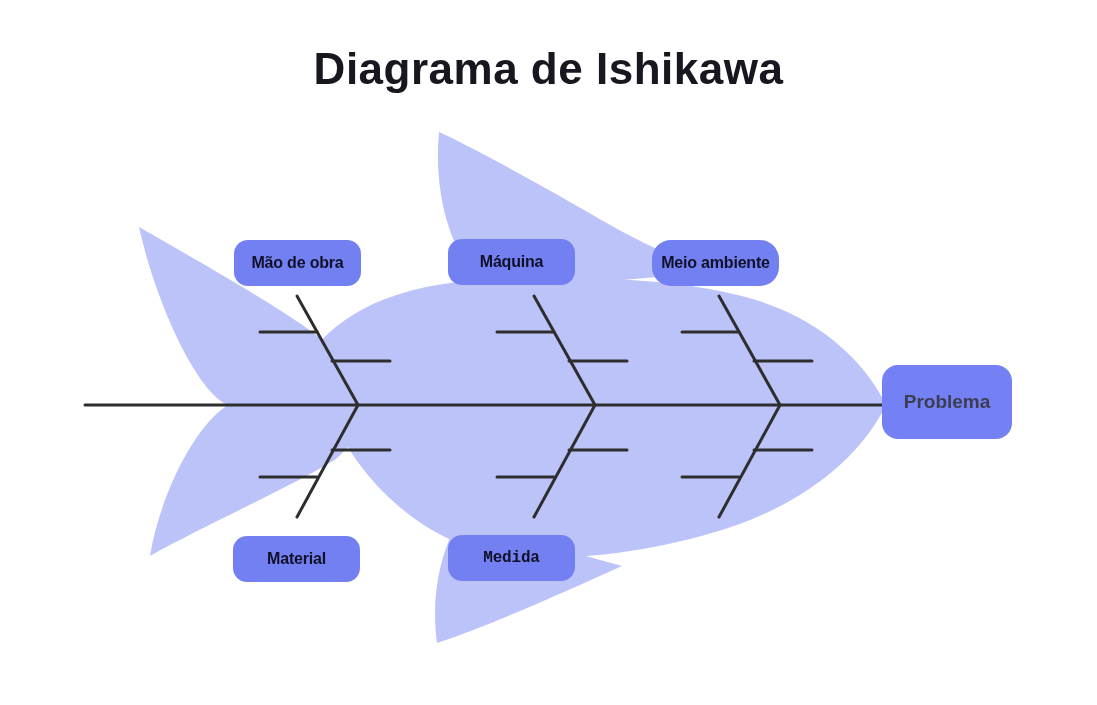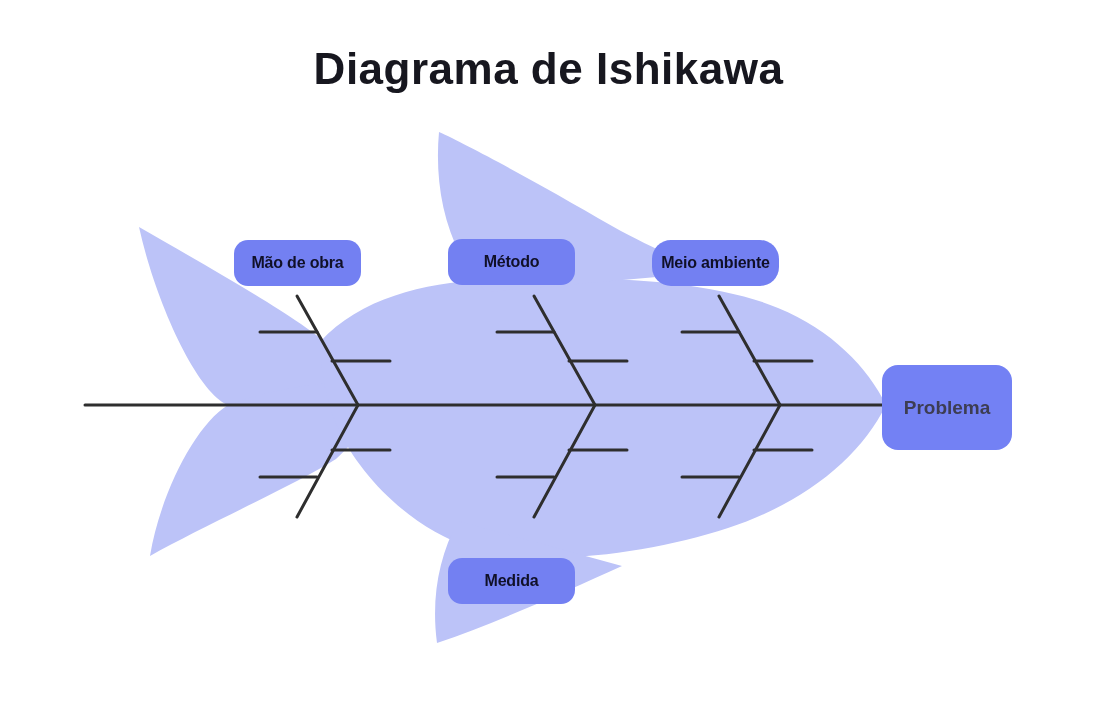--- a/index.html
+++ b/index.html
@@ -26,24 +26,24 @@
     display:flex;align-items:center;justify-content:center;
     font-size:16px;font-weight:700;
     color:var(--category-text,#101028);
     letter-spacing:-0.2px;
     cursor:default;
   }
   #box-mao-de-obra{left:234px;top:240px;}
   #box-maquina{left:448px;top:239px;}
   #box-meio-ambiente{left:652px;top:240px;border-radius:19px;}
   #box-material{left:233px;top:536px;}
-  #box-medida{left:448px;top:558px;}
+  #box-medida{left:448px;top:535px;font-family:Liberation Mono, monospace;}
   #box-metodo{left:652px;top:537px;}
   #box-problema{
-    position:absolute;left:882px;top:365px;width:130px;height:85px;
+    position:absolute;left:882px;top:365px;width:130px;height:74px;
     background:var(--effect-box,#7381f4);
     border-radius:16px;
     display:flex;align-items:center;justify-content:center;
     font-size:19px;font-weight:700;
     color:var(--effect-text,#3d3d52);
   }
 </style>
 </head>
 <body>
 
@@ -113,19 +113,20 @@
       <line class="bone" x1="754" y1="361" x2="812" y2="361"></line>
     </g>
     <g>
       <line class="bone" x1="719" y1="517" x2="780" y2="405"></line>
       <line class="bone" x1="754" y1="450" x2="812" y2="450"></line>
       <line class="bone" x1="682" y1="477" x2="739" y2="477"></line>
     </g>
   </svg>
 
   <div class="cat-box" id="box-mao-de-obra">Mão de obra</div>
-  <div class="cat-box" id="box-maquina">Método</div>
+  <div class="cat-box" id="box-maquina">Máquina</div>
   <div class="cat-box" id="box-meio-ambiente">Meio ambiente</div>
+  <div class="cat-box" id="box-material">Material</div>
   <div class="cat-box" id="box-medida">Medida</div>
 
   <div id="box-problema">Problema</div>
 
 </div>
 
 </body></html>

